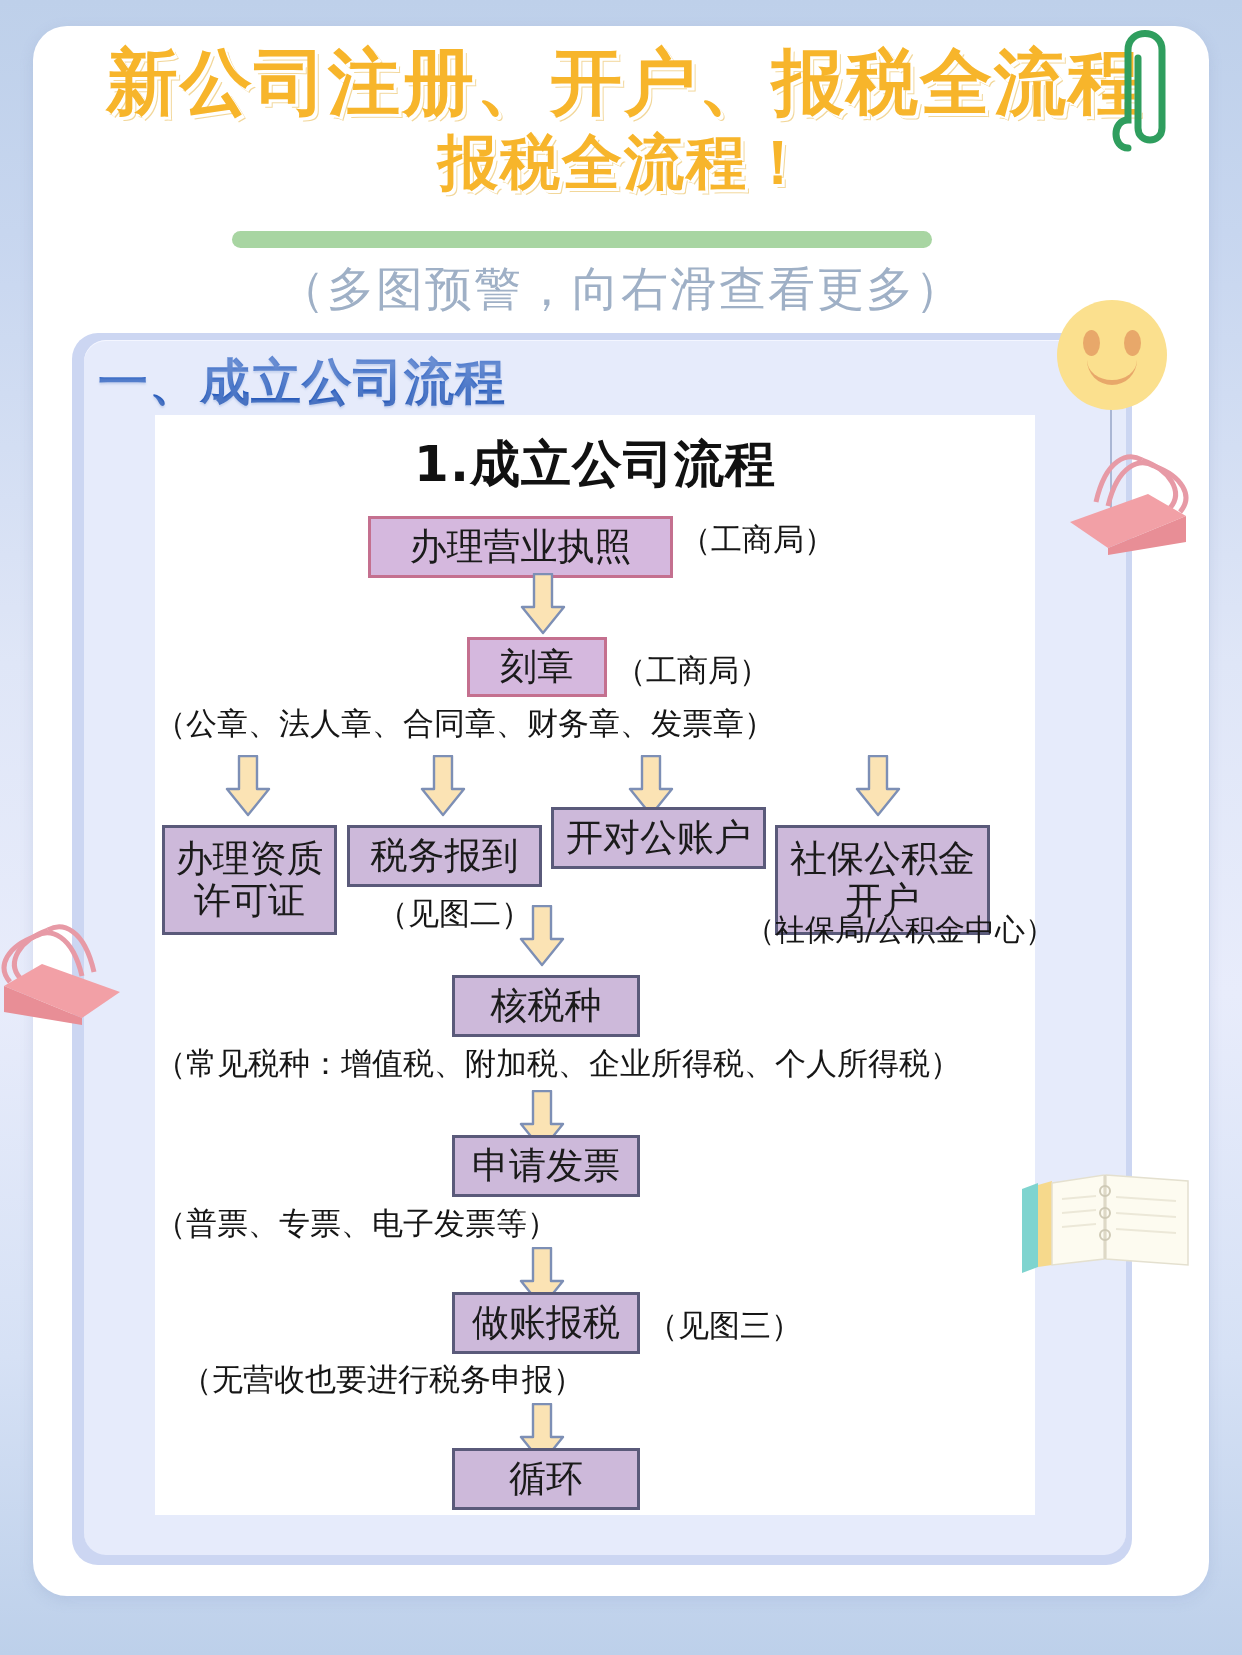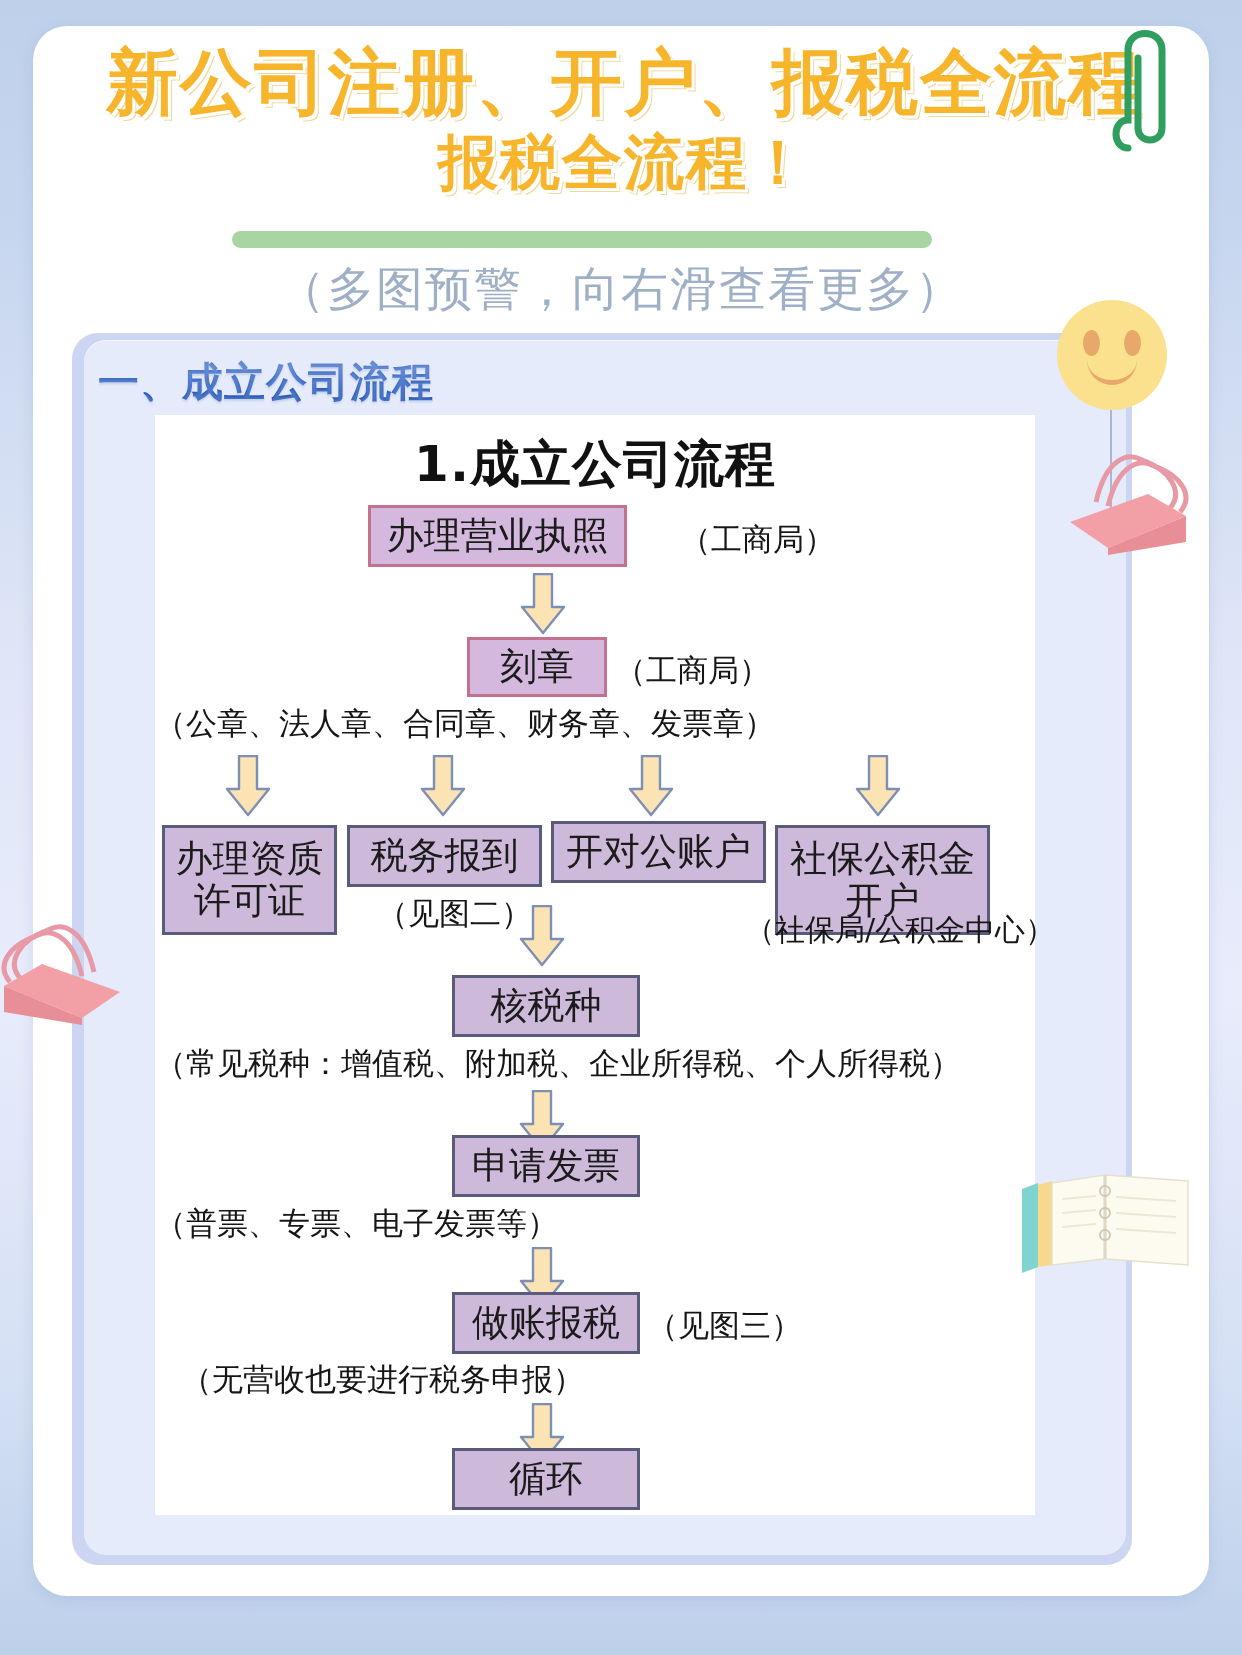--- a/index.html
+++ b/index.html
@@ -52,21 +52,21 @@
     position:absolute;left:84px;top:340px;width:1042px;height:1215px;
     background:#e6ebfb;border-radius:22px;z-index:2;
     box-shadow:inset 0 1px 0 #f4f6ff;
   }
   .panel-head{
     position:absolute;left:98px;top:352px;width:1016px;height:52px;z-index:3;
     display:flex;align-items:center;
   }
   .sec-title{
     font-family:"DejaVu Serif","Liberation Serif",serif;
-    font-size:41px;font-weight:bold;letter-spacing:1px;
+    font-size:50px;font-weight:bold;letter-spacing:1px;
     background:linear-gradient(180deg,#6f93d8 0%,#2a5fc0 60%,#2150ae 100%);
     -webkit-background-clip:text;background-clip:text;color:transparent;
     text-shadow:0 2px 2px rgba(140,165,215,.35);
     margin-top:8px;
   }
 
   
   .sheet{
     position:absolute;left:155px;top:415px;width:880px;height:1100px;
     background:#ffffff;z-index:4;
@@ -135,21 +135,21 @@
 <div class="panel-back"></div>
 <div class="panel"></div>
 <div class="panel-head">
   <span class="sec-title">一、成立公司流程</span>
 </div>
 
 <div class="sheet">
 
   <div class="flow-title">1.成立公司流程</div>
 
-  <div class="fbox pink" style="left:213px;top:90px;width:259px;height:62px;">
+  <div class="fbox pink" style="left:213px;top:101px;width:305px;height:62px;">
     <span>办理营业执照</span>
   </div>
   <div class="note" style="left:525px;top:104px;">（工商局）</div>
 
   <div class="arrow" style="left:365px;top:158px;">
     <svg viewBox="0 0 46 62">
         <polygon points="14,1 32,1 32,34 44,34 23,60 2,34 14,34" fill="#fbe3b4" stroke="#7d8fb5" stroke-width="2.4" stroke-linejoin="round"></polygon>
       </svg>
   </div>
 
@@ -184,21 +184,21 @@
   <div class="fbox" style="left:192px;top:410px;width:195px;height:62px;">
     <span>税务报到</span>
   </div>
 
   <div class="fbox" style="left:7px;top:410px;width:175px;height:110px;flex-direction:column;">
     <span>办理资质</span>
     <span>许可证</span>
   </div>
   <div class="note" style="left:222px;top:478px;">（见图二）</div>
 
-  <div class="fbox" style="left:396px;top:406px;width:215px;height:62px;justify-content:center;">
+  <div class="fbox" style="left:396px;top:392px;width:215px;height:62px;justify-content:center;">
     <span>开对公账户</span>
   </div>
 
   <div class="fbox" style="left:620px;top:410px;width:215px;height:110px;flex-direction:column;">
     <span>社保公积金</span>
     <span>开户</span>
   </div>
   <div class="note" style="left:590px;top:495px;font-size:30px;">（社保局/公积金中心）</div>
 
   <div class="arrow" style="left:364px;top:490px;">

